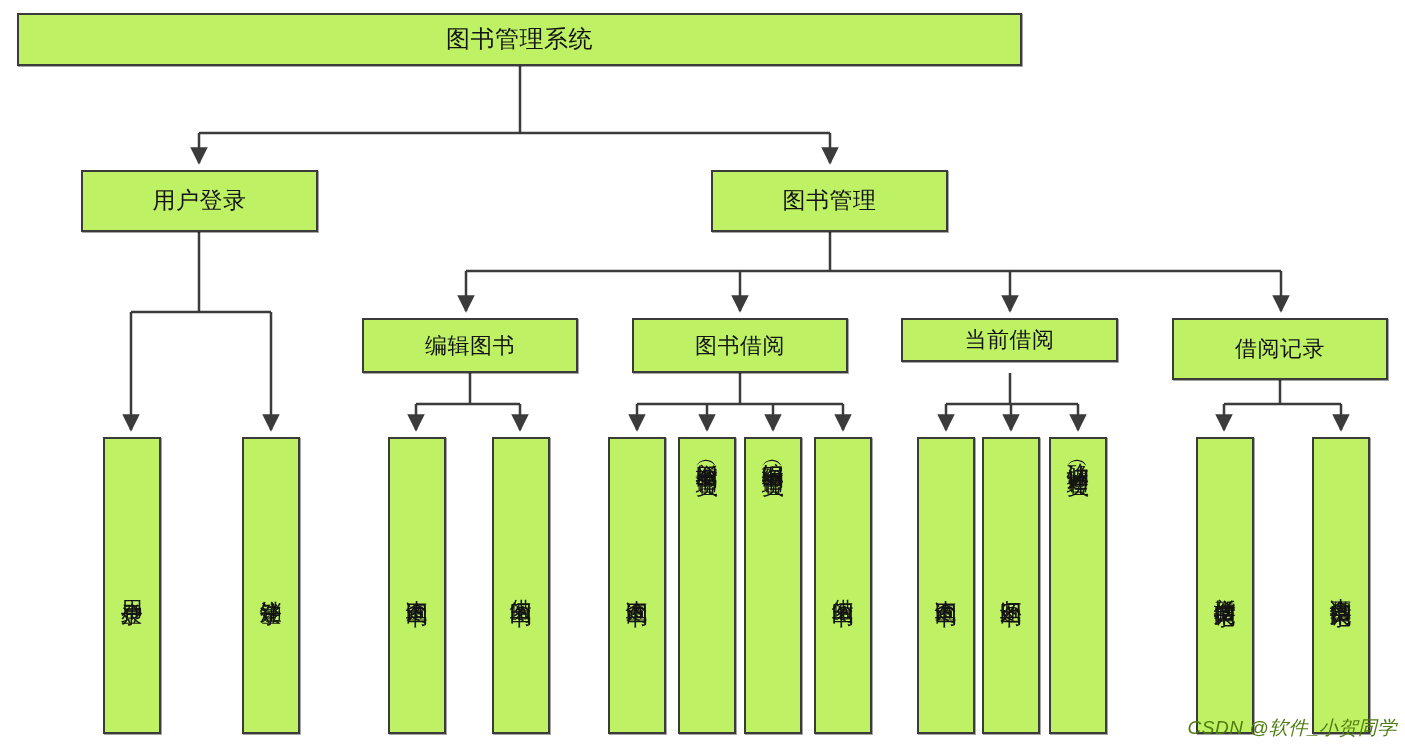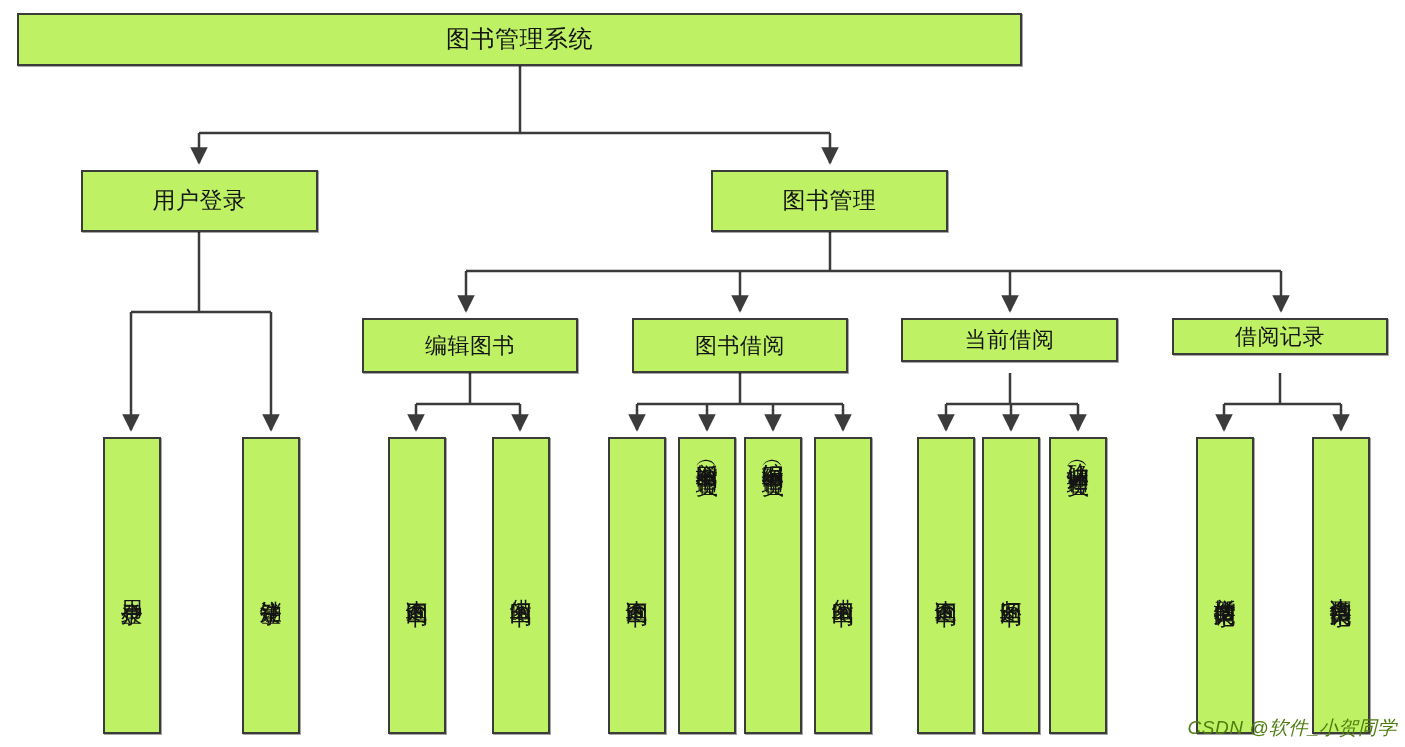--- a/index.html
+++ b/index.html
@@ -145,21 +145,21 @@
   </div>
 
   <div class="node lvl3" style="left:632px; top:318px; width:216px; height:55px;align-items:center;">
     <span class="label">图书借阅</span>
   </div>
 
   <div class="node lvl3" style="left:901px; top:318px; width:217px; height:44px;">
     <span class="label">当前借阅</span>
   </div>
 
-  <div class="node lvl3" style="left:1172px; top:318px; width:216px; height:37px;">
+  <div class="node lvl3" style="left:1172px; top:318px; width:216px; height:62px;">
     <span class="label">借阅记录</span>
   </div>
 
   <div class="node leaf mid" style="left:103px; top:437px; width:58px; height:297px;">
     <span class="label">用户登录</span>
   </div>
 
   <div class="node leaf mid" style="left:242px; top:437px; width:58px; height:297px;">
     <span class="label">注销登录</span>
   </div>

